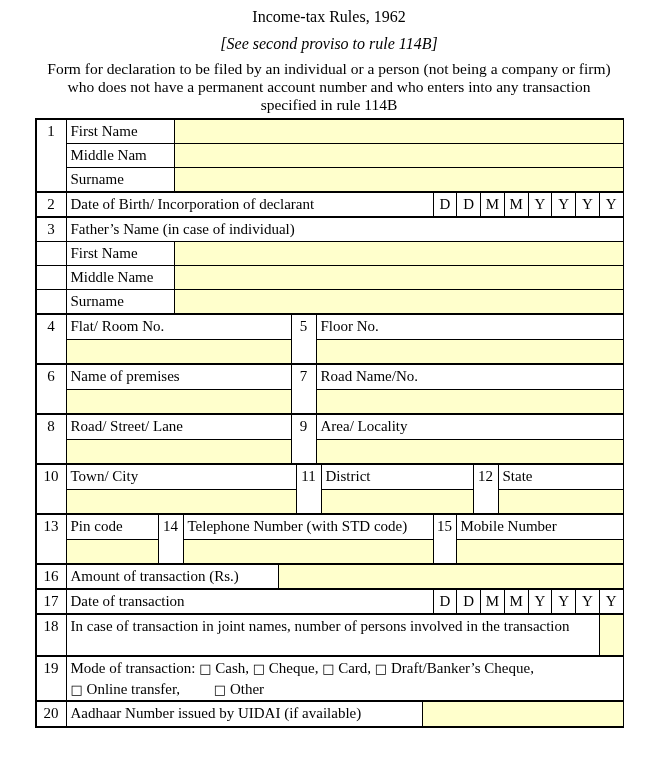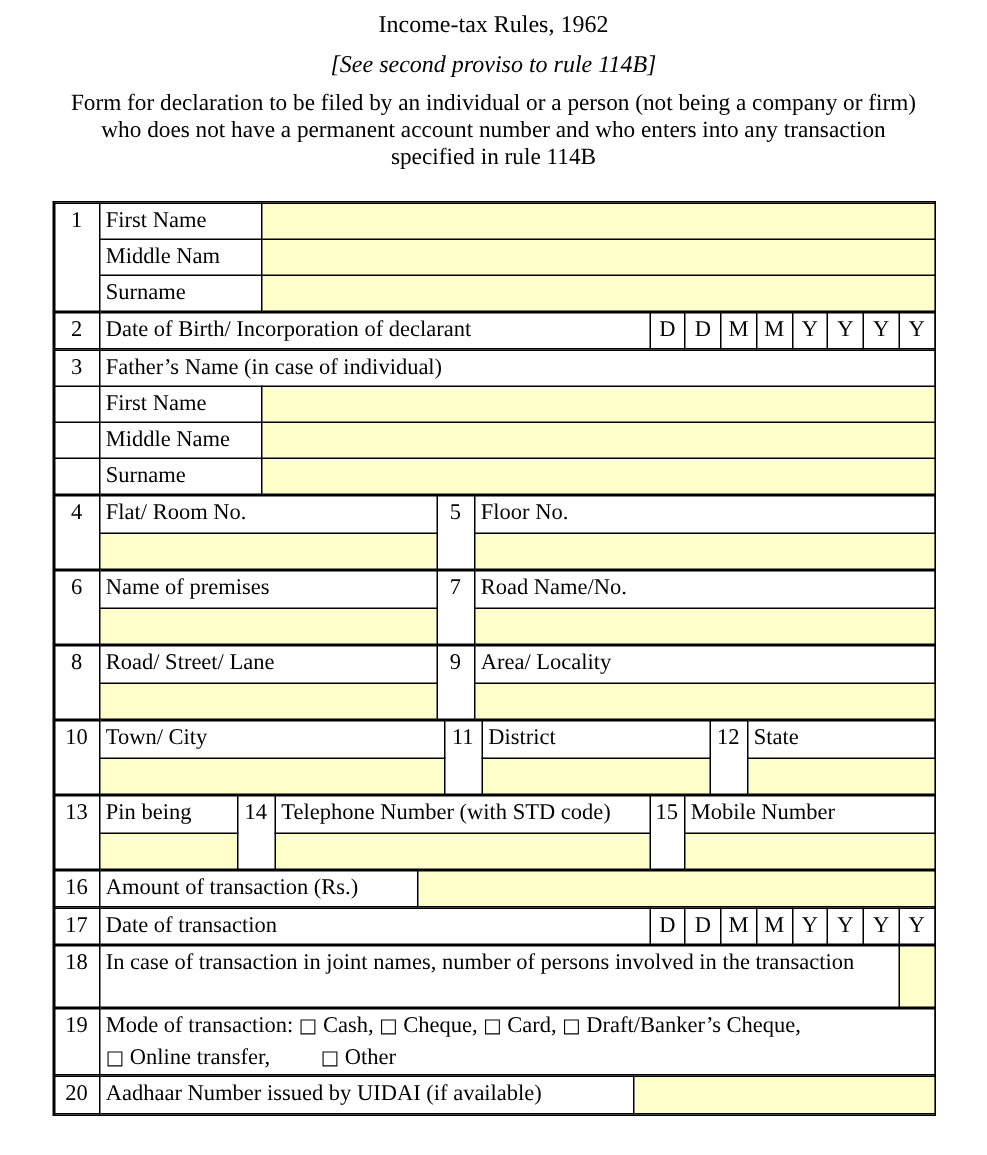--- a/index.html
+++ b/index.html
@@ -7,21 +7,21 @@
   html, body {
     width: 658px; height: 770px; margin: 0; padding: 0;
     background: #ffffff; color: #000;
     font-family: "Liberation Serif", serif;
     overflow: hidden;
   }
   .header { text-align: center; }
   .rules-title { padding-top: 8px; font-size: 16px; line-height: 18px; }
   .form-no     { margin-top: 8px; font-size: 16px; font-weight: bold; line-height: 18px; }
   .proviso     { margin-top: 9px; font-size: 16px; font-style: italic; line-height: 18px; }
-  .description { margin: 7px auto 20px; width: 580px; font-size: 15.5px; line-height: 18px; text-align: center; }
+  .description { margin: 7px auto 4px; width: 580px; font-size: 15.5px; line-height: 18px; text-align: center; }
 
   .form-table {
     width: 589px; margin: 0 auto;
     border: 1px solid var(--line);
   }
   table { border-collapse: collapse; table-layout: fixed; width: 100%; }
   td {
     border: 1px solid var(--line);
     font-size: 15px; line-height: 20px;
     vertical-align: top; padding: 1px 2px 0 4px;
@@ -225,21 +225,21 @@
       <col style="width:30px">
         <col style="width:92px">
         <col style="width:25px">
       <col style="width:250px">
         <col style="width:23px">
         <col style="width:167px">
     </colgroup>
     <tbody>
         <tr class="h25">
       <td class="num" rowspan="2">13</td>
-      <td>Pin being</td>
+      <td>Pin code</td>
       <td class="num" rowspan="2">14</td>
       <td>Telephone Number (with STD code)</td>
       <td class="num" rowspan="2">15</td>
       <td>Mobile Number</td>
     </tr>
     <tr class="h24">
       <td class="field"></td>
       <td class="field"></td>
       <td class="field"></td>
     </tr>

